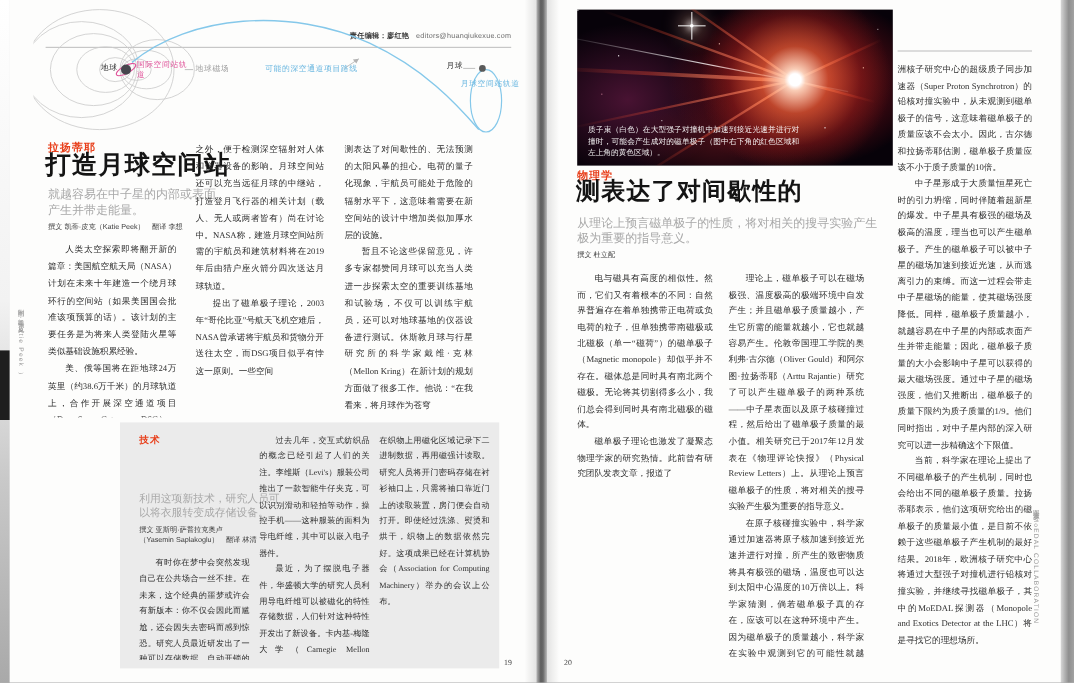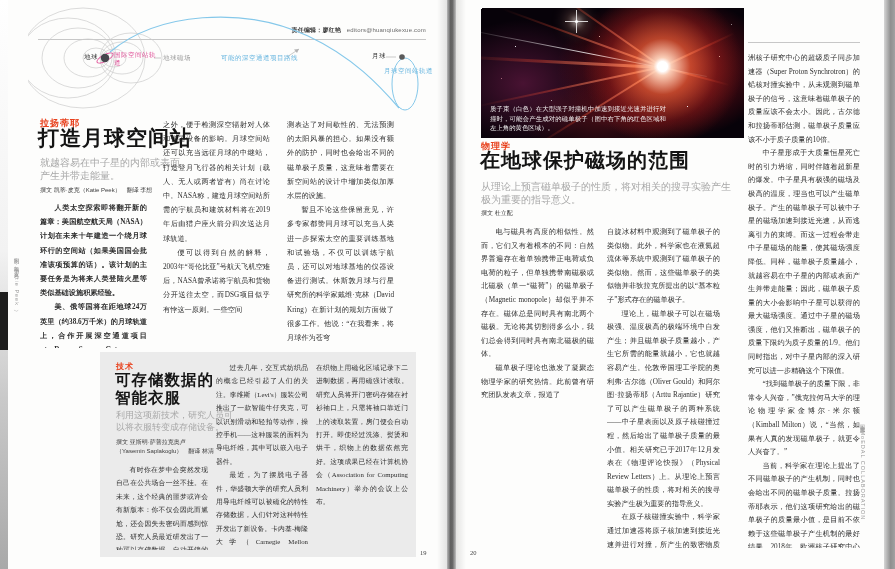--- a/index.html
+++ b/index.html
@@ -113,36 +113,35 @@
     <div class="abs dlabel c-gray" style="left:155px;top:54px;">地球磁场</div>
     <div class="abs dlabel c-blue" style="left:213px;top:54px;">可能的深空通道项目路线</div>
     <div class="abs dlabel c-dark" style="left:364px;top:52px;">月球</div>
     <div class="abs dlabel c-blue" style="left:376px;top:67px;">月球空间站轨道</div>
 
     <div class="abs kicker" style="left:32px;top:117px;">拉扬蒂耶</div>
     <div class="abs h1" style="left:30px;top:127px;font-size:21px;">打造月球空间站</div>
     <div class="abs deck" style="left:32px;top:156px;width:142px;font-size:10px;">就越容易在中子星的内部或表面产生并带走能量。</div>
     <div class="abs byline" style="left:32px;top:186px;width:146px;">撰文 凯蒂·皮克（Katie Peek）　翻译 李想</div>
 
-    <div class="abs bodycol body-l" style="left:32px;top:201px;width:107px;height:147px;font-weight:bold;">
+    <div class="abs bodycol body-l" style="left:32px;top:201px;width:107px;height:147px;">
       <p>人类太空探索即将翻开新的篇章：美国航空航天局（NASA）计划在未来十年建造一个绕月球环行的空间站（如果美国国会批准该项预算的话）。该计划的主要任务是为将来人类登陆火星等类似基础设施积累经验。</p>
       <p>美、俄等国将在距地球24万英里（约38.6万千米）的月球轨道上，合作开展深空通道项目（Deep Space Gateway，DSG）。该距离是目前国际空间站与地球距离的1000倍，在地球保护磁场的范围</p>
     </div>
     <div class="abs bodycol body-l" style="left:155px;top:118px;width:107px;height:231px;">
       <p class="cont">之外，便于检测深空辐射对人体和仪器设备的影响。月球空间站还可以充当远征月球的中继站，打造登月飞行器的相关计划（载人、无人或两者皆有）尚在讨论中。NASA称，建造月球空间站所需的宇航员和建筑材料将在2019年后由猎户座火箭分四次送达月球轨道。</p>
-      <p>便可以得到自然的解释，2003年“哥伦比亚”号航天飞机空难后，NASA曾承诺将宇航员和货物分开送往太空，而DSG项目似乎有悖这一原则。一些空间</p>
+      <p>提出了磁单极子理论，2003年“哥伦比亚”号航天飞机空难后，NASA曾承诺将宇航员和货物分开送往太空，而DSG项目似乎有悖这一原则。一些空间</p>
     </div>
     <div class="abs bodycol body-l" style="left:279px;top:118px;width:107px;height:231px;">
-      <p class="cont">测表达了对间歇性的、无法预测的太阳风暴的担心。如果没有额外的防护，同时也会给出不同的磁单极子质量，这意味着需要在新空间站的设计中增加类似加厚水层的设施。</p>
-      <p>暂且不论这些保留意见，许多专家都赞同月球可以充当人类进一步探索太空的重要训练基地和试验场，不仅可以训练宇航员，还可以对地球基地的仪器设备进行测试。休斯敦月球与行星研究所的科学家戴维·克林（David Kring）在新计划的规划方面做了很多工作。他说：“在我看来，将月球作为苍穹</p>
+      <p class="cont">测表达了对间歇性的、无法预测的太阳风暴的担心。电荷的量子化现象，宇航员可能处于危险的辐射水平下，这意味着需要在新空间站的设计中增加类似加厚水层的设施。</p>
+      <p>暂且不论这些保留意见，许多专家都赞同月球可以充当人类进一步探索太空的重要训练基地和试验场，不仅可以训练宇航员，还可以对地球基地的仪器设备进行测试。休斯敦月球与行星研究所的科学家戴维·克林（Mellon Kring）在新计划的规划方面做了很多工作。他说：“在我看来，将月球作为苍穹</p>
     </div>
 
     <div class="abs graybox" style="left:92px;top:352px;width:316px;height:205px;"></div>
     <div class="abs kicker small" style="left:108px;top:361px;">技术</div>
-    <div class="abs h1" style="left:107px;top:371px;width:102px;font-size:15.5px;line-height:18px;">可存储数据的智能衣服</div>
     <div class="abs deck" style="left:108px;top:410px;width:120px;font-size:9px;">利用这项新技术，研究人员可以将衣服转变成存储设备。</div>
     <div class="abs byline" style="left:108px;top:438px;width:98px;">撰文 亚斯明·萨普拉克奥卢（Yasemin Saplakoglu）　翻译 林清</div>
 
     <div class="abs bodycol body-s" style="left:108px;top:463px;width:92px;height:87px;">
       <p>有时你在梦中会突然发现自己在公共场合一丝不挂。在未来，这个经典的噩梦或许会有新版本：你不仅会因此而尴尬，还会因失去密码而感到惊恐。研究人员最近研发出了一种可以存储数据、自动开锁的智能衣服，它就像一部穿在身上的智能手机。</p>
     </div>
     <div class="abs bodycol body-s" style="left:208px;top:361px;width:92px;height:190px;">
       <p>过去几年，交互式纺织品的概念已经引起了人们的关注。李维斯（Levi's）服装公司推出了一款智能牛仔夹克，可以识别滑动和轻拍等动作，操控手机——这种服装的面料为导电纤维，其中可以嵌入电子器件。</p>
       <p>最近，为了摆脱电子器件，华盛顿大学的研究人员利用导电纤维可以被磁化的特性存储数据，人们针对这种特性开发出了新设备。卡内基-梅隆大学（Carnegie Mellon University）的计算机科学家克里斯·哈里森（Chris Harrison，参与本项研究）认为，“用磁学特性代替导电特性，看起来毫不起眼，却使这项工作变得有趣和激动人心”。通过这项新技术，研究人员可以将衣服变成存储设备。</p>
 
@@ -175,37 +174,35 @@
       <div class="star" style="left:94px;top:12px;"></div>
       <div class="ray" style="left:95px;top:2px;width:1px;height:23px;"></div>
       <div class="ray" style="left:84px;top:13px;width:23px;height:1px;"></div>
       <div class="specks"></div>
       <div class="caption">质子束（白色）在大型强子对撞机中加速到接近光速并进行对撞时，可能会产生成对的磁单极子（图中右下角的红色区域和左上角的黄色区域）。</div>
     </div>
 
     <div class="abs rule" style="left:292px;top:42px;width:112px;"></div>
 
     <div class="abs kicker" style="left:25px;top:140px;">物理学</div>
-    <div class="abs h1" style="left:24px;top:150px;font-size:20px;">在地球保护磁场的范围</div>
+    <div class="abs h1" style="left:24px;top:150px;font-size:20px;">测表达了对间歇性的</div>
     <div class="abs deck" style="left:25px;top:180px;width:250px;font-size:10px;">从理论上预言磁单极子的性质，将对相关的搜寻实验产生极为重要的指导意义。</div>
     <div class="abs byline" style="left:25px;top:209px;">撰文 杜立配</div>
 
     <div class="abs bodycol body-r" style="left:25px;top:226px;width:113px;height:322px;">
       <p>电与磁具有高度的相似性。然而，它们又有着根本的不同：自然界普遍存在着单独携带正电荷或负电荷的粒子，但单独携带南磁极或北磁极（单一“磁荷”）的磁单极子（Magnetic monopole）却似乎并不存在。磁体总是同时具有南北两个磁极。无论将其切割得多么小，我们总会得到同时具有南北磁极的磁体。</p>
       <p>磁单极子理论也激发了凝聚态物理学家的研究热情。此前曾有研究团队发表文章，报道了</p>
     </div>
     <div class="abs bodycol body-r" style="left:151px;top:226px;width:113px;height:322px;">
-      <p class="cont">自旋冰材料中观测到了磁单极子的类似物。此外，科学家也在液氦超流体等系统中观测到了磁单极子的类似物。然而，这些磁单极子的类似物并非狄拉克所提出的以“基本粒子”形式存在的磁单极子。</p>
       <p>理论上，磁单极子可以在磁场极强、温度极高的极端环境中自发产生；并且磁单极子质量越小，产生它所需的能量就越小，它也就越容易产生。伦敦帝国理工学院的奥利弗·古尔德（Oliver Gould）和阿尔图·拉扬蒂耶（Arttu Rajantie）研究了可以产生磁单极子的两种系统——中子星表面以及原子核碰撞过程，然后给出了磁单极子质量的最小值。相关研究已于2017年12月发表在《物理评论快报》（Physical Review Letters）上。从理论上预言磁单极子的性质，将对相关的搜寻实验产生极为重要的指导意义。</p>
       <p>在原子核碰撞实验中，科学家通过加速器将原子核加速到接近光速并进行对撞，所产生的致密物质将具有极强的磁场，温度也可以达到太阳中心温度的10万倍以上。科学家猜测，倘若磁单极子真的存在，应该可以在这种环境中产生。因为磁单极子的质量越小，科学家在实验中观测到它的可能性就越大；所以如果它的质量足够小，科学家应该早已观测到它的存在。然而，数十年来，在欧</p>
     </div>
     <div class="abs bodycol body-r" style="left:292px;top:52px;width:112px;height:496px;">
       <p class="cont">洲核子研究中心的超级质子同步加速器（Super Proton Synchrotron）的铅核对撞实验中，从未观测到磁单极子的信号，这意味着磁单极子的质量应该不会太小。因此，古尔德和拉扬蒂耶估测，磁单极子质量应该不小于质子质量的10倍。</p>
       <p>中子星形成于大质量恒星死亡时的引力坍缩，同时伴随着超新星的爆发。中子星具有极强的磁场及极高的温度，理当也可以产生磁单极子。产生的磁单极子可以被中子星的磁场加速到接近光速，从而逃离引力的束缚。而这一过程会带走中子星磁场的能量，使其磁场强度降低。同样，磁单极子质量越小，就越容易在中子星的内部或表面产生并带走能量；因此，磁单极子质量的大小会影响中子星可以获得的最大磁场强度。通过中子星的磁场强度，他们又推断出，磁单极子的质量下限约为质子质量的1/9。他们同时指出，对中子星内部的深入研究可以进一步精确这个下限值。</p>
-      <p>“找到磁单极子的质量下限，非常令人兴奋，”俄克拉何马大学的理论物理学家金博尔·米尔顿（Kimball Milton）说，“当然，如果有人真的发现磁单极子，就更令人兴奋了。”</p>
       <p>当前，科学家在理论上提出了不同磁单极子的产生机制，同时也会给出不同的磁单极子质量。拉扬蒂耶表示，他们这项研究给出的磁单极子的质量最小值，是目前不依赖于这些磁单极子产生机制的最好结果。2018年，欧洲核子研究中心将通过大型强子对撞机进行铅核对撞实验，并继续寻找磁单极子，其中的MoEDAL探测器（Monopole and Exotics Detector at the LHC）将是寻找它的理想场所。</p>
 
     </div>
 
     <div class="abs vcredit" style="left:404px;top:420px;height:135px;">图片来源：MoEDAL COLLABORATION</div>
     <div class="abs pagenum" style="left:14px;top:549px;">20</div>
   </div>
 
   <div class="edge-left"></div>
   <div class="edge-tab"></div>

